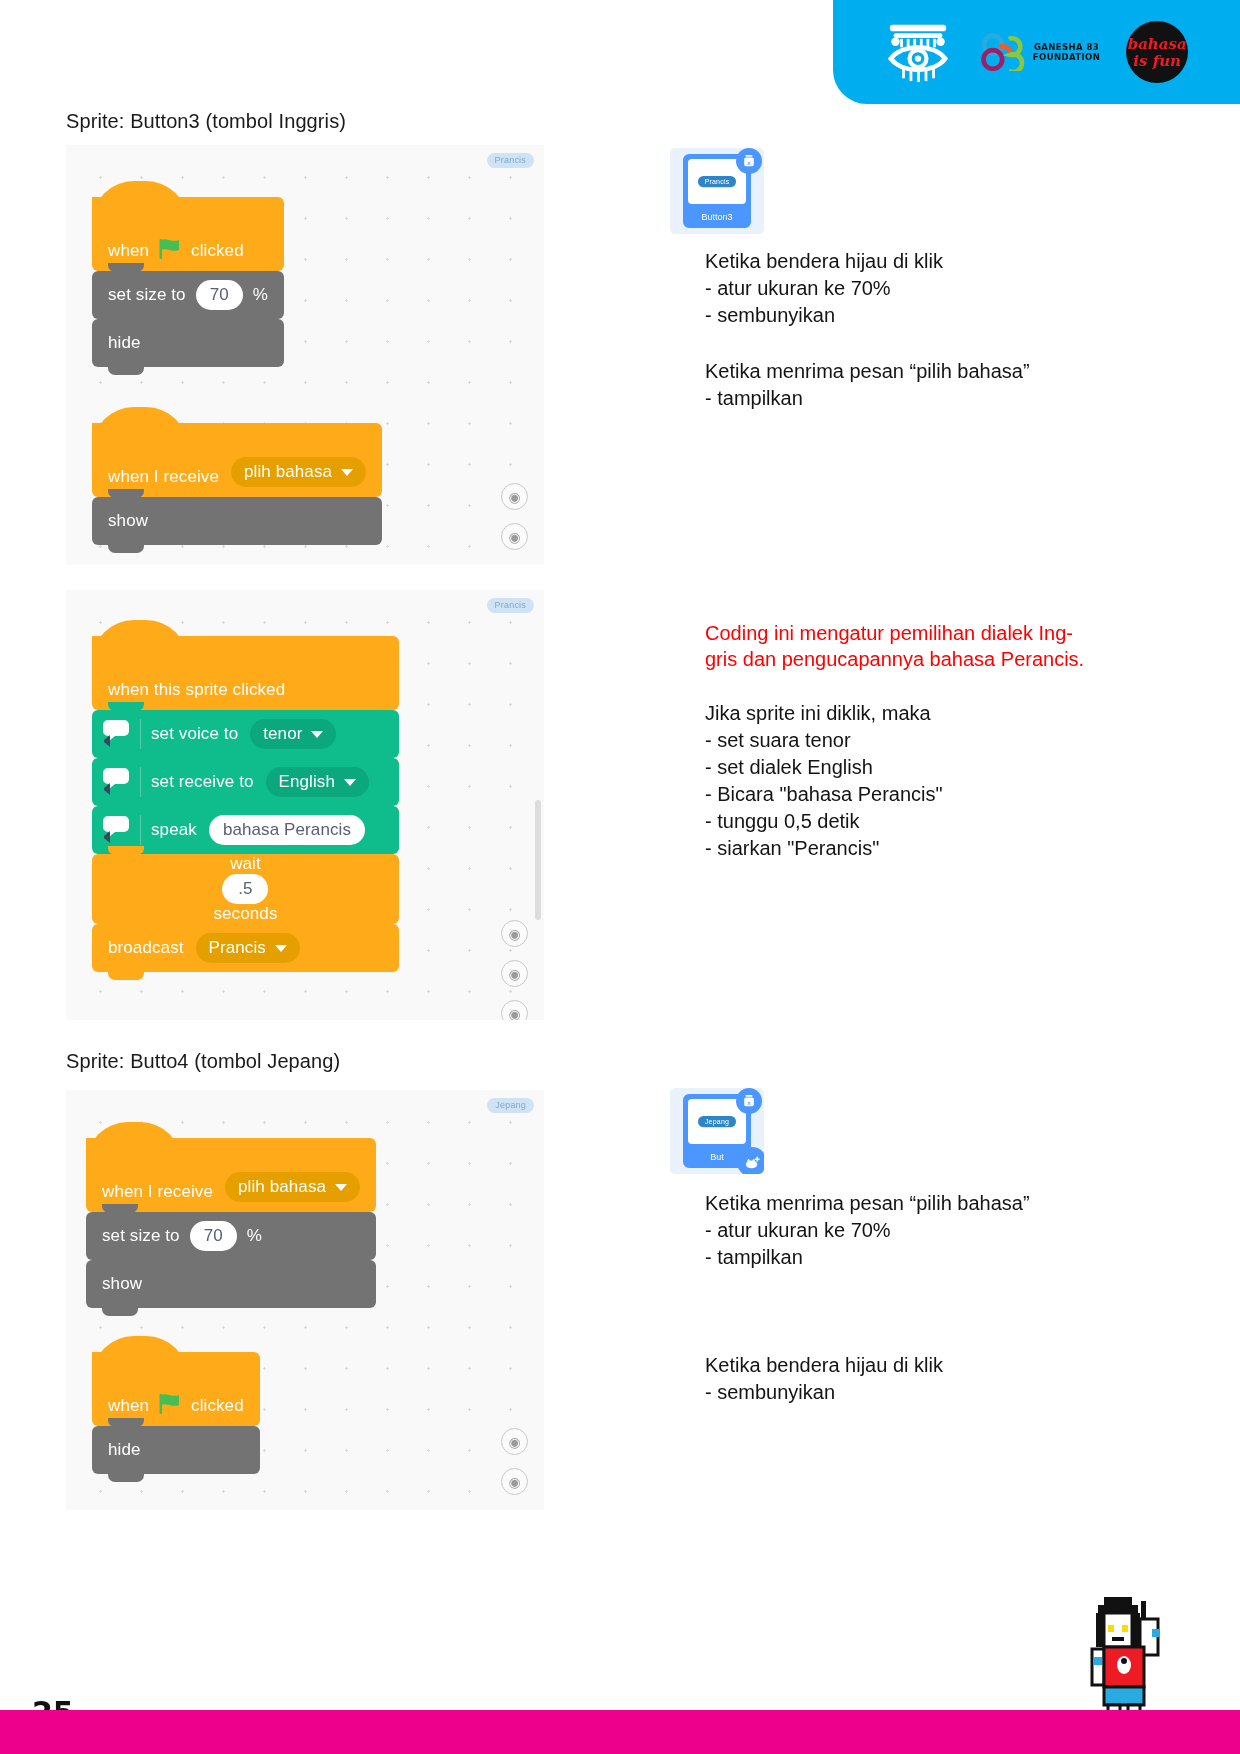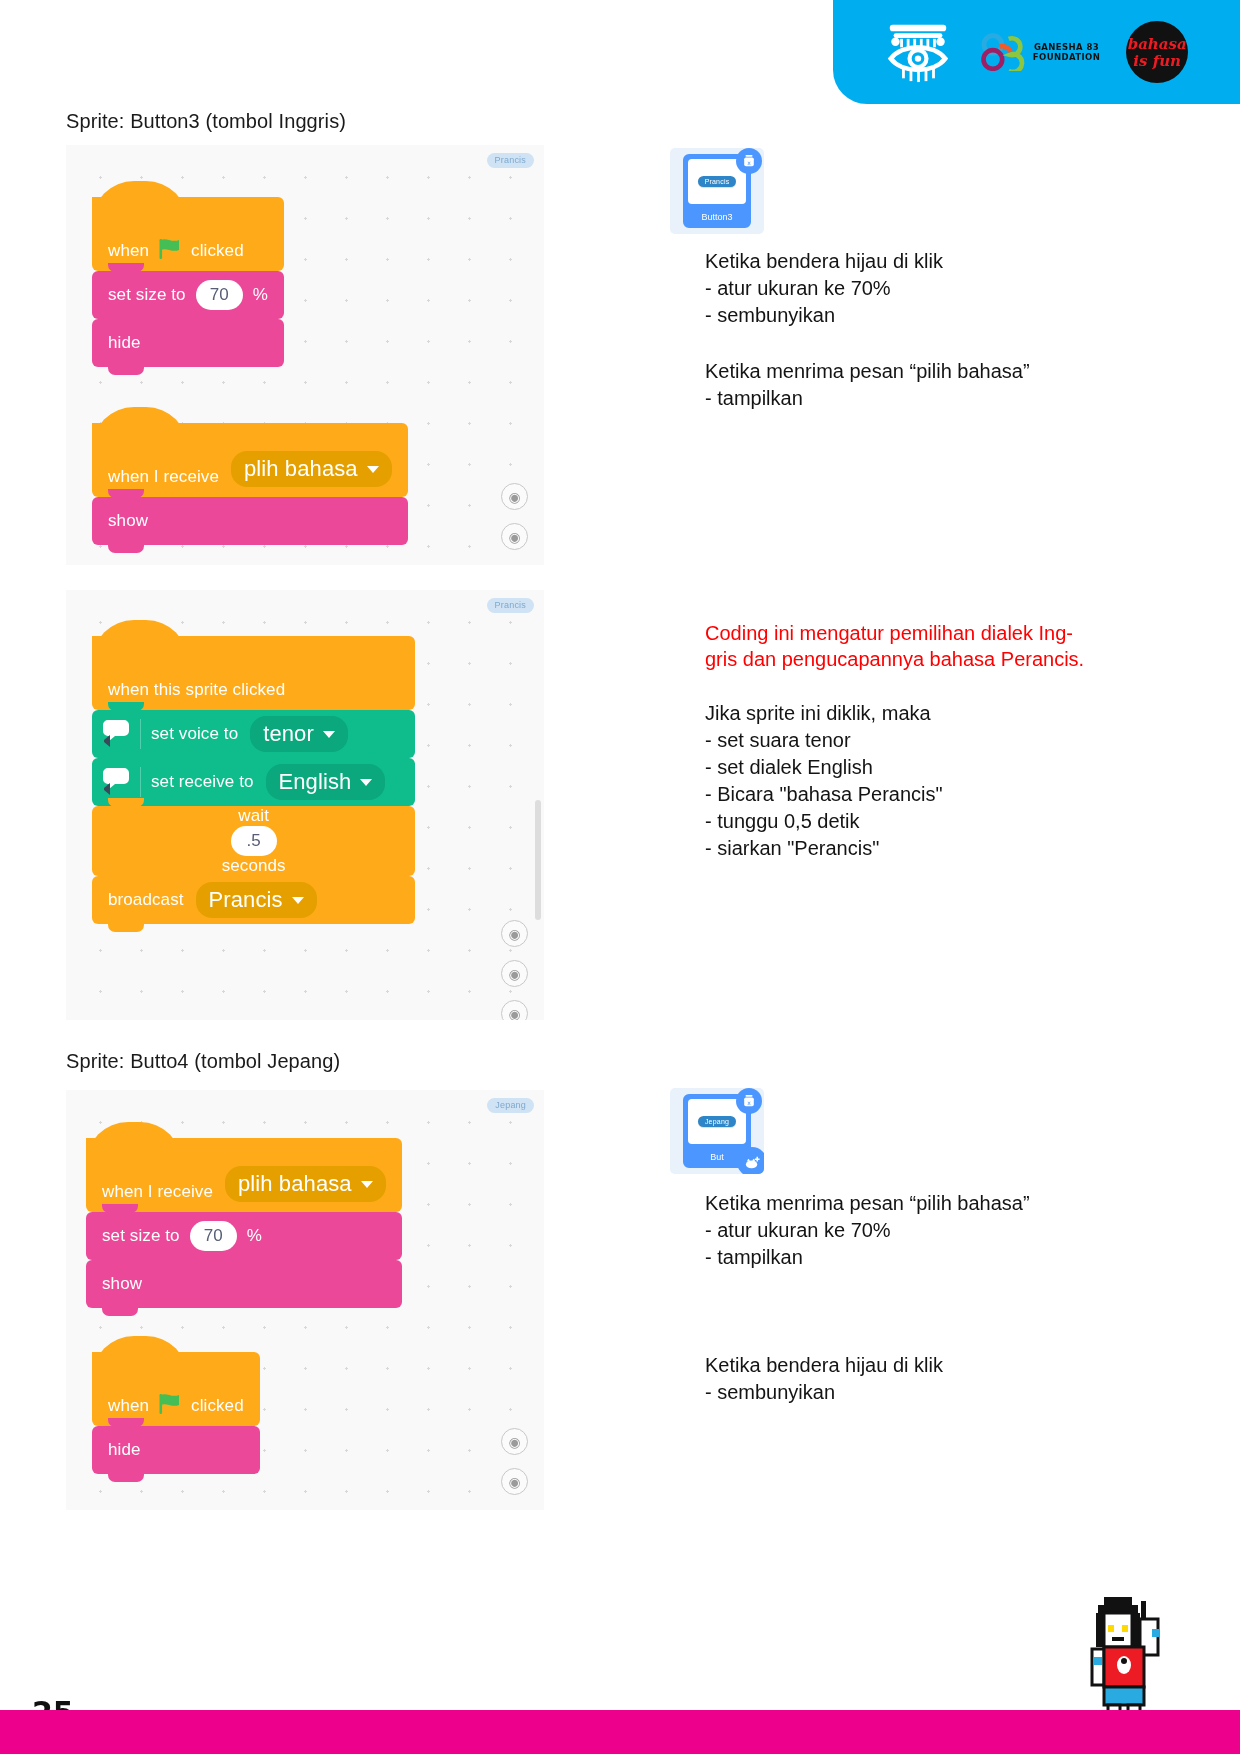--- a/index.html
+++ b/index.html
@@ -112,32 +112,32 @@
   .blk.stackblk::before {
     content: ""; position: absolute; left: 16px; top: -8px;
     width: 36px; height: 9px; border-radius: 0 0 7px 7px;
     background: inherit;
   }
   .blk.stackblk::after {
     content: ""; position: absolute; left: 16px; bottom: -8px;
     width: 36px; height: 9px; border-radius: 0 0 7px 7px;
     background: inherit;
   }
-  .looks   { background: #ec4899; }
+  .looks   { background: #737373; }
   .events  { background: #FFAB19; }
   .control { background: #FFAB19; flex-direction: column; }
   .tts     { background: #0FBD8C; }
 
   .label { white-space: nowrap; }
 
   
   .dd {
     display: inline-flex; align-items: center; gap: 9px;
     border-radius: 16px; padding: 5px 13px;
-    font-size: 22px; color: #fff; white-space: nowrap; text-align: center;
+    font-size: 17px; color: #fff; white-space: nowrap; text-align: center;
   }
   .dd.ev { background: #E5A000; }
   .dd.ts { background: #0AA87C; }
   .caret {
     width: 0; height: 0;
     border-left: 6px solid transparent; border-right: 6px solid transparent;
     border-top: 7px solid #fff;
   }
   
   .oval {
@@ -370,20 +370,31 @@
         </svg>
       </span>
       <span class="ttsdiv"></span>
       <span class="label">set receive to</span>
       <span class="dd ts" style="margin-left:12px; margin-right:14px;">
         <span>English</span>
         <span class="caret"></span>
       </span>
     </div>
 
+    <div class="blk stackblk tts">
+      <span class="ttsicon">
+        <svg viewBox="0 0 34 34">
+          <path d="M9 3 h16 a5 5 0 0 1 5 5 v6 a5 5 0 0 1 -5 5 h-9 l-6 5 v-5 h-1 a5 5 0 0 1 -5 -5 v-6 a5 5 0 0 1 5 -5 z" fill="#fff"></path>
+          <path d="M5 23 l6-5 v12 l-6-5 z" fill="#3B4A5A"></path>
+        </svg>
+      </span>
+      <span class="ttsdiv"></span>
+      <span class="label">speak</span>
+      <span class="oval" style="margin-left:12px; margin-right:14px;">bahasa Perancis</span>
+    </div>
 
     <div class="blk stackblk control">
       <span class="label">wait</span>
       <span class="oval num" style="margin:0 10px;">.5</span>
       <span class="label">seconds</span>
     </div>
 
     <div class="blk stackblk events">
       <span class="label">broadcast</span>
       <span class="dd ev" style="margin-left:12px;">

